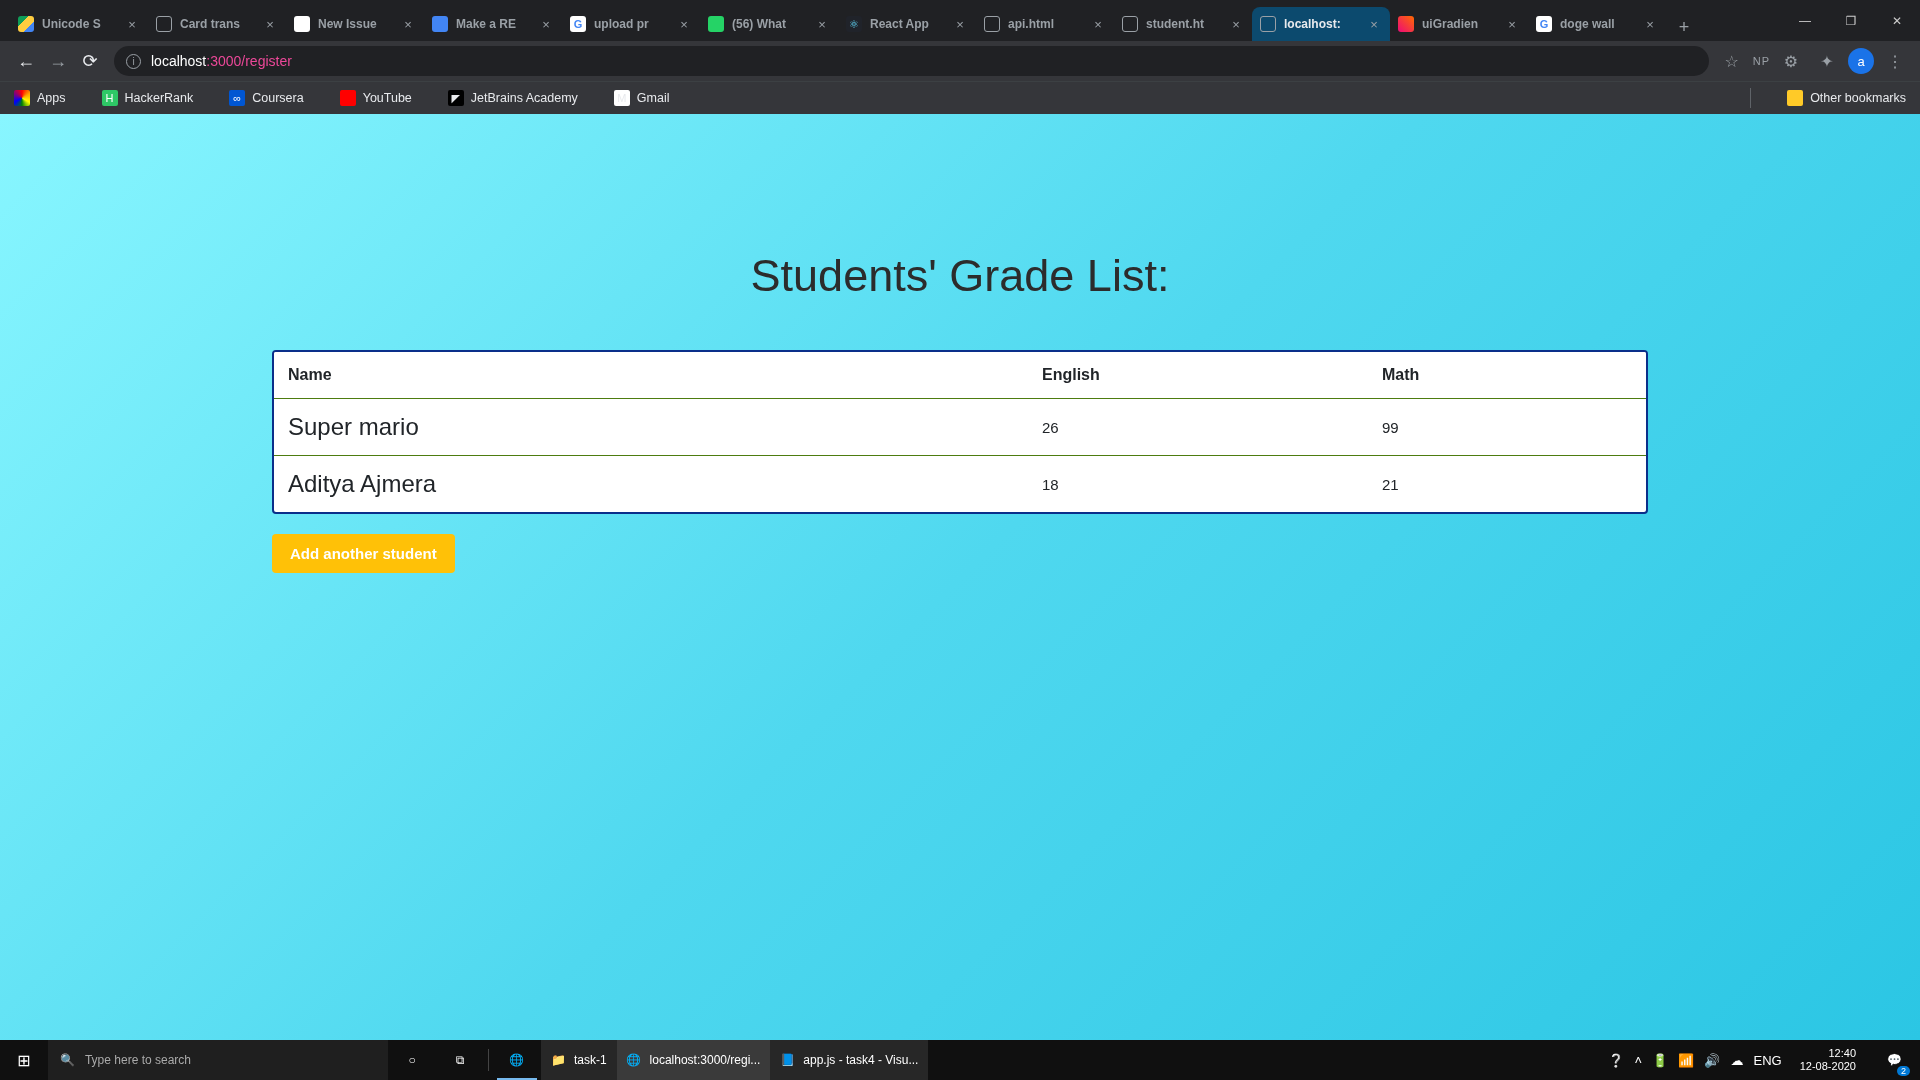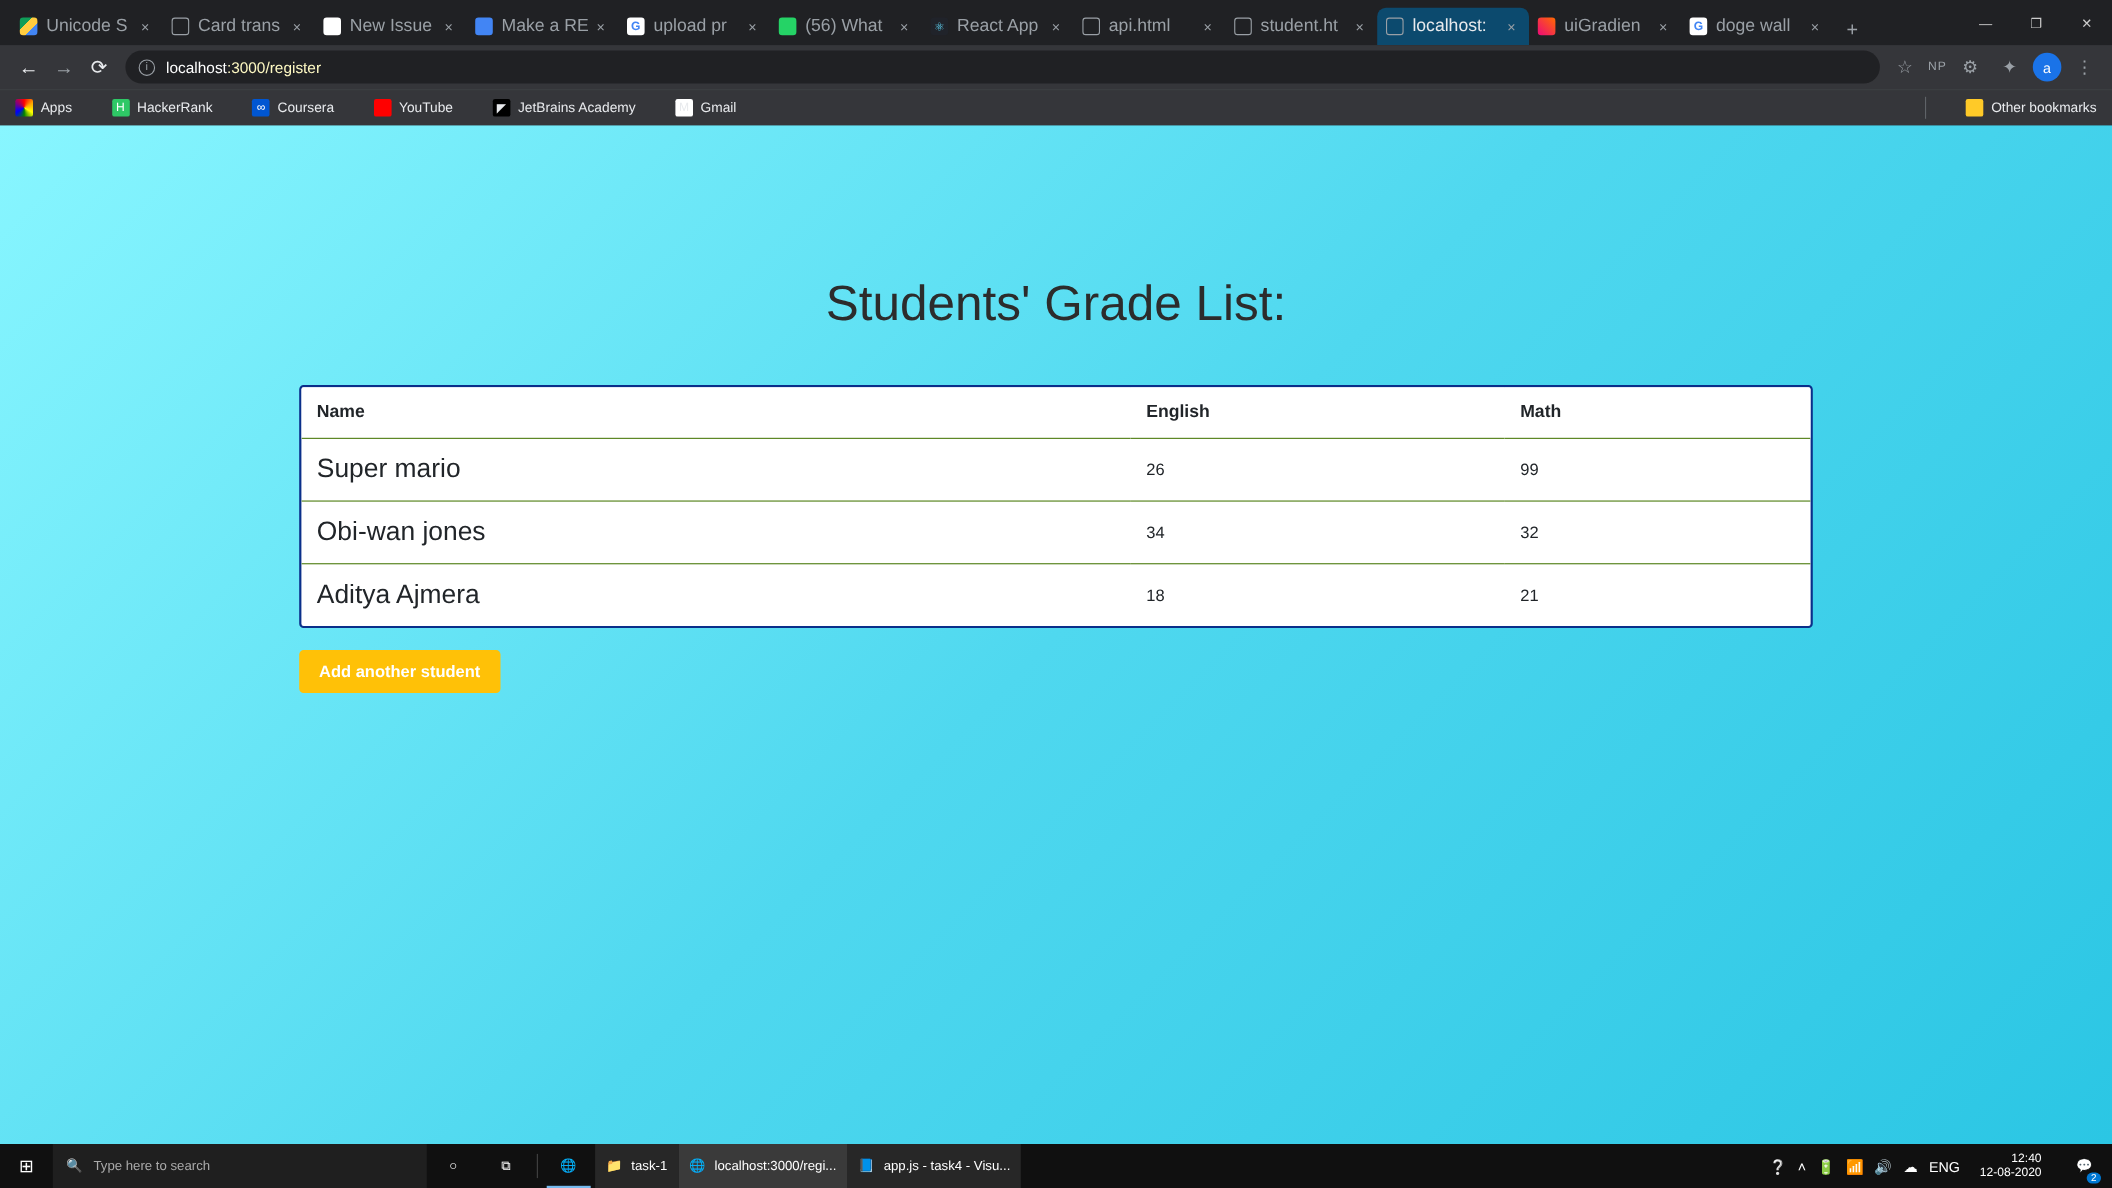--- a/index.html
+++ b/index.html
@@ -33,21 +33,21 @@
   border-radius: 8px 8px 0 0;
   position: relative;
   cursor: pointer;
 }
 .tab.active { background: #0c4a6e; color: #e8eaed; }
 .tab .favicon {
   width: 16px; height: 16px; margin-right: 8px; flex-shrink: 0;
   display: flex; align-items: center; justify-content: center;
   font-size: 11px; border-radius: 3px;
 }
-.tab .title { flex: 1; white-space: nowrap; overflow: hidden; text-overflow: clip; font-size: 16px; }
+.tab .title { flex: 1; white-space: nowrap; overflow: hidden; text-overflow: clip; font-size: 12px; font-weight: bold; }
 .tab .close { width: 16px; height: 16px; display:flex;align-items:center;justify-content:center; color:#9aa0a6; font-size:13px; }
 .new-tab { width: 28px; height: 28px; display:flex;align-items:center;justify-content:center;color:#9aa0a6;font-size:18px;margin-left:4px;cursor:pointer;}
 .win-controls { margin-left:auto; display:flex; height:100%;}
 .win-btn { width:46px; display:flex;align-items:center;justify-content:center;color:#ccc;font-size:12px;cursor:pointer;}
 
 
 .addr-bar {
   height: 40px;
   background: #35363a;
   display:flex;
@@ -55,21 +55,21 @@
   padding: 0 10px;
 }
 .nav-btn { width:32px;height:32px;display:flex;align-items:center;justify-content:center;color:#9aa0a6;font-size:18px;cursor:pointer;}
 .nav-btn.enabled { color:#e8eaed; }
 .omnibox {
   flex:1; height:30px; background:#202124; border-radius:15px;
   display:flex;align-items:center;padding:0 12px;color:#e8eaed;font-size:14px;margin:0 8px;
 }
 .omnibox .info-icon { color:#9aa0a6;margin-right:10px;font-size:13px;border:1px solid #9aa0a6;border-radius:50%;width:15px;height:15px;display:flex;align-items:center;justify-content:center;font-size:10px;}
 .omnibox .url .host { color:#fff; }
-.omnibox .url .path { color:#fef9c3; }
+.omnibox .url .path { color:#ec4899; }
 .addr-right { display:flex;align-items:center;gap:6px;}
 .addr-icon { width:30px;height:30px;display:flex;align-items:center;justify-content:center;color:#9aa0a6;font-size:16px;cursor:pointer;}
 .np-badge { font-size:11px;color:#9aa0a6;letter-spacing:1px;}
 .avatar { width:26px;height:26px;border-radius:50%;background:#1a73e8;color:#fff;display:flex;align-items:center;justify-content:center;font-size:13px;}
 
 
 .bm-bar {
   height: 33px; background:#35363a; border-top:1px solid #3c4043;
   display:flex;align-items:center;padding:0 14px;gap:36px;
 }
@@ -286,25 +286,20 @@
           <th>Math</th>
         </tr>
       </thead>
       <tbody>
         <tr>
           <td class="name-cell">Super mario</td>
           <td class="num-cell">26</td>
           <td class="num-cell">99</td>
         </tr>
         <tr>
-          <td class="name-cell">Obi-wan jones</td>
-          <td class="num-cell">34</td>
-          <td class="num-cell">32</td>
-        </tr>
-        <tr>
           <td class="name-cell">Aditya Ajmera</td>
           <td class="num-cell">18</td>
           <td class="num-cell">21</td>
         </tr>
       </tbody>
     </table>
     <button class="add-btn">Add another student</button>
   </div>
 </div>
 

